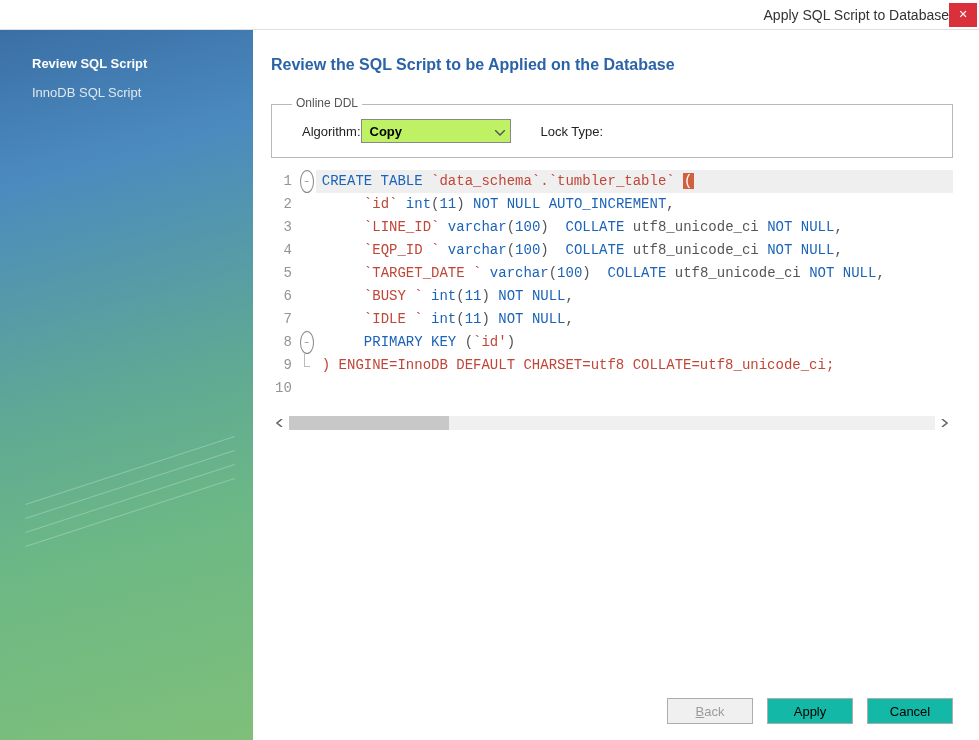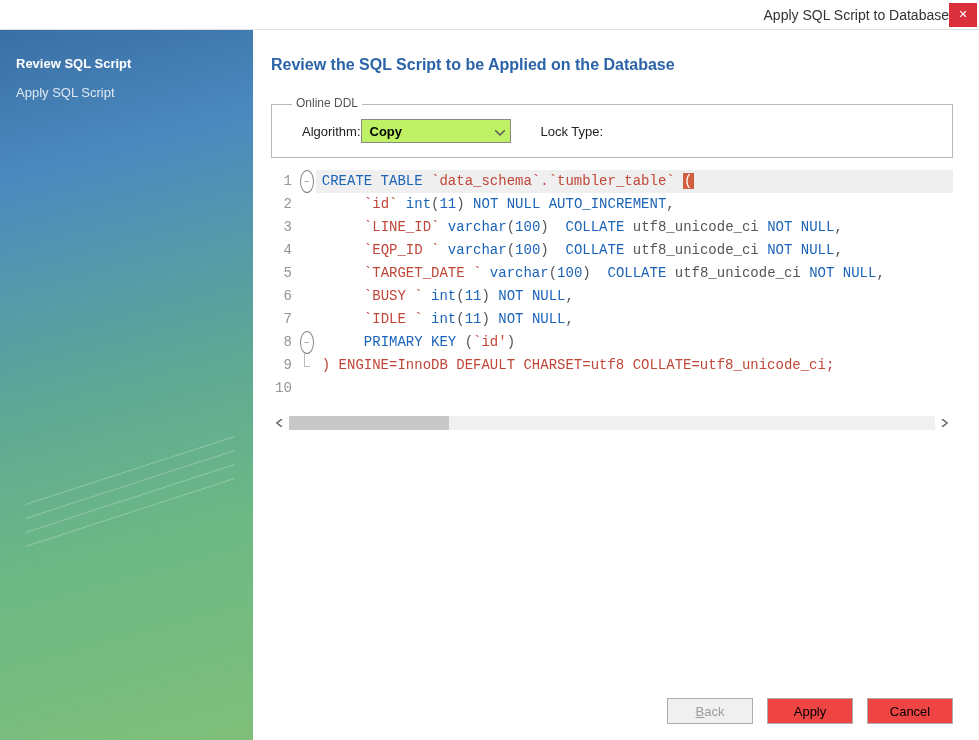--- a/index.html
+++ b/index.html
@@ -7,21 +7,21 @@
 
 .titlebar { display: flex; align-items: center; height: 30px; padding: 0 0 0 8px; border-bottom: 1px solid #e0e0e0; text-align: right; }
 .titlebar-text { font-size: 14px; color: #333; flex: 1; }
 .close-btn { width: 28px; height: 24px; background: #d9303c; color: #fff; display: flex; align-items: center; justify-content: center; font-size: 11px; cursor: pointer; margin-right: 2px; }
 
 .body-area { display: flex; height: calc(100% - 30px); }
 
 .sidebar {
   width: 253px; height: 100%;
   background: linear-gradient(165deg, #3a6fa5 0%, #4b8abf 20%, #5fa895 50%, #6cb885 70%, #7fbf7a 100%);
-  padding: 26px 16px;
+  padding: 26px 32px;
   position: relative;
   overflow: hidden;
 }
 .sidebar-item { color: #dfe8ef; font-size: 13px; margin-bottom: 14px; cursor: pointer; }
 .sidebar-item.active { color: #fff; font-weight: 600; }
 .sidebar-streaks { position: absolute; left: 20px; bottom: 120px; width: 160px; height: 160px; opacity: 0.25; }
 .sidebar-streaks div { position: absolute; width: 220px; height: 1px; background: #fff; transform: rotate(-18deg); }
 .sidebar-streaks div:nth-child(1){ top: 10px; }
 .sidebar-streaks div:nth-child(2){ top: 24px; }
 .sidebar-streaks div:nth-child(3){ top: 38px; }
@@ -55,38 +55,38 @@
 .kw-red { color: #c04638; }
 .kw-grey { color: #555; }
 .paren-hl { background: #d06040; color: #fff; padding: 0 1px; }
 
 .hscroll { display: flex; align-items: center; margin-top: 10px; height: 18px; }
 .hscroll-btn { width: 18px; height: 18px; display: flex; align-items: center; justify-content: center; color: #666; cursor: pointer; }
 .hscroll-track { flex: 1; height: 14px; background: #f0f0f0; position: relative; }
 .hscroll-thumb { position: absolute; left: 0; top: 0; height: 14px; width: 160px; background: #c8c8c8; }
 
 .footer { margin-top: auto; display: flex; justify-content: flex-end; gap: 14px; padding-top: 14px; }
-.btn { min-width: 86px; height: 26px; border: 1px solid #adadad; background: #ef4444; font-size: 13px; display: flex; align-items: center; justify-content: center; cursor: pointer; }
+.btn { min-width: 86px; height: 26px; border: 1px solid #adadad; background: #14b8a6; font-size: 13px; display: flex; align-items: center; justify-content: center; cursor: pointer; }
 .btn.disabled { color: #9b9b9b; background: #f0f0f0; cursor: default; }
 </style>
 </head>
 <body>
 
 <div class="titlebar">
   <div class="titlebar-text">Apply SQL Script to Database</div>
   <div class="close-btn">
     <span>✕</span>
   </div>
 </div>
 
 <div class="body-area">
 
   <div class="sidebar">
     <div class="sidebar-item active">Review SQL Script</div>
-    <div class="sidebar-item">Apply SQL Script</div>
+    <div class="sidebar-item">InnoDB SQL Script</div>
     <div class="sidebar-streaks">
       <div></div>
         <div></div>
         <div></div>
         <div></div>
     </div>
   </div>
 
   <div class="main">
     <div class="page-title">Review the SQL Script to be Applied on the Database</div>

